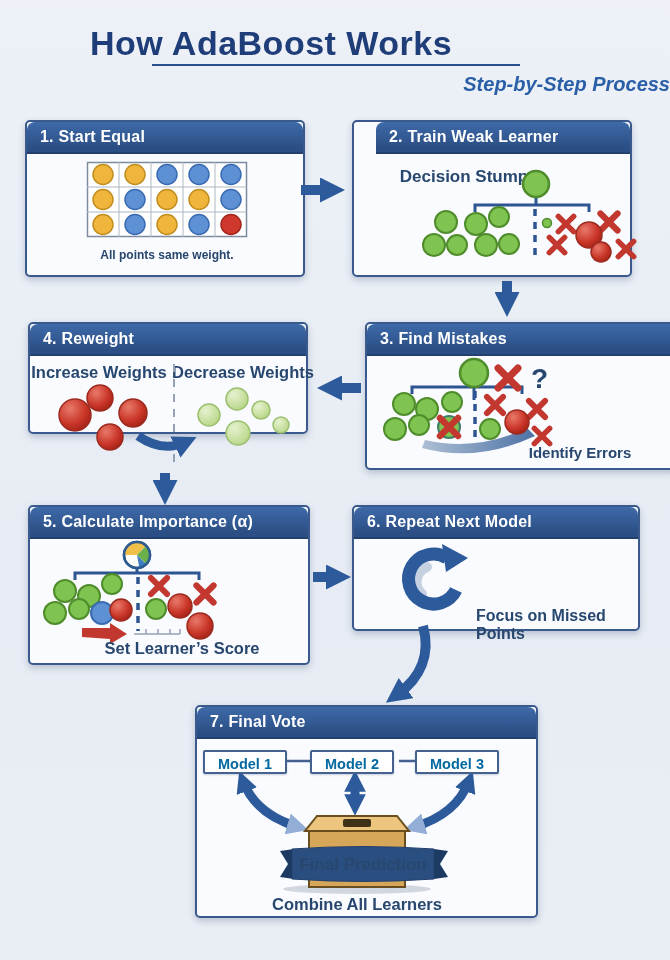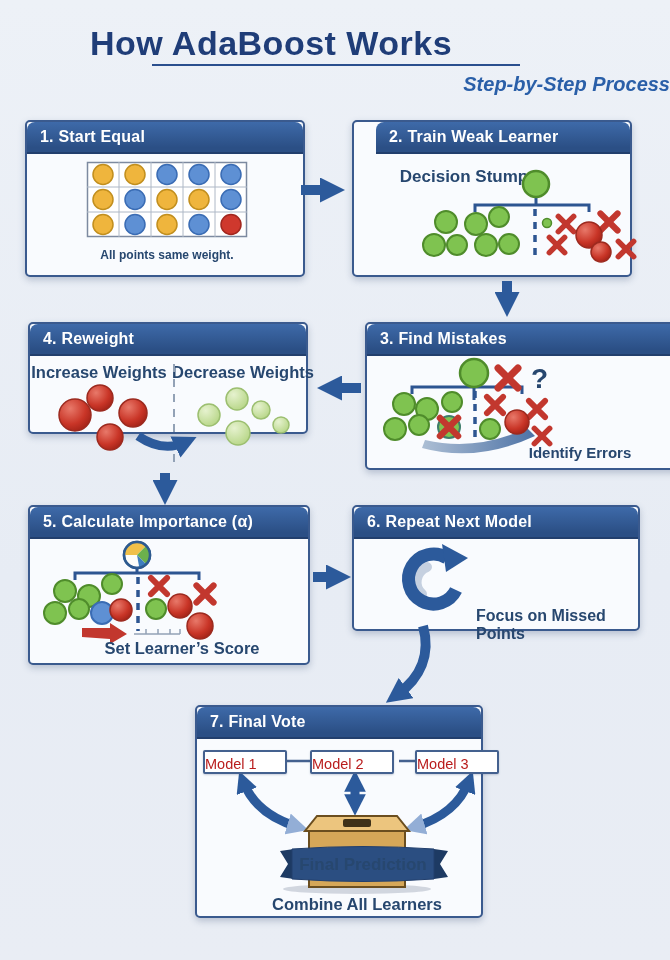--- a/index.html
+++ b/index.html
@@ -15,22 +15,22 @@
         box-shadow:0 3px 7px rgba(55,75,115,.28);box-sizing:border-box;}
   .card-header{height:30px;background:linear-gradient(180deg,#3e6aa9 0%,#2b4f85 85%);
         border-radius:8px 8px 0 0;color:#ffffff;font-weight:bold;font-size:16px;
         line-height:30px;padding-left:13px;letter-spacing:.2px;
         border-bottom:2px solid #223f6d;}
   .card-body{position:relative;width:100%;}
   .abs{position:absolute;}
   svg{display:block;overflow:visible;}
   svg text{font-family:"Liberation Sans",sans-serif;font-weight:bold;fill:#27476f;}
   .model-box{position:absolute;width:84px;height:24px;background:#ffffff;border:2px solid #44618f;
-        border-radius:2px;line-height:24px;font-size:14.5px;font-weight:normal;
-        color:#b91c1c;box-sizing:border-box;box-shadow:0 1px 2px rgba(60,80,120,.25);}
+        border-radius:2px;text-align:center;line-height:24px;font-size:14.5px;font-weight:bold;
+        color:#0369a1;box-sizing:border-box;box-shadow:0 1px 2px rgba(60,80,120,.25);}
   .overlay{position:absolute;inset:0;pointer-events:none;}
 </style>
 </head>
 <body>
 
 <div class="page">
 
   <div class="title">How AdaBoost Works</div>
   <div class="title-rule"></div>
   <div class="subtitle">Step-by-Step Process</div>
@@ -223,21 +223,21 @@
       <svg class="abs" style="left:40px;top:3px;" width="80" height="78">
         <path d="M28,52 A16,16 0 0 1 33,25" stroke="#c5d0e0" stroke-width="10" fill="none" stroke-linecap="round"></path>
         <path d="M53,16 A25,25 0 1 0 62,48" stroke="#2c5a9b" stroke-width="13" fill="none"></path>
         <path d="M48,2 L74,16 L52,30 Z" fill="#2c5a9b"></path>
       </svg>
       <div class="abs" style="left:122px;top:12px;width:166px;height:83px;display:flex;align-items:center;
            font-size:16px;font-weight:bold;color:#27476f;margin-top:32px;">Focus on Missed Points</div>
     </div>
   </section>
 
-  <section class="card" style="left:195px;top:705px;width:288px;height:213px;">
+  <section class="card" style="left:195px;top:705px;width:343px;height:213px;">
     <div class="card-header">7. Final Vote</div>
     <div class="card-body" style="height:179px;">
       <svg class="abs" style="left:0;top:0;" width="318" height="179">
         <defs>
           <marker id="mN7" viewBox="0 0 10 10" refX="5" refY="5" markerWidth="2.4" markerHeight="2.4" orient="auto-start-reverse">
             <path d="M0,0 L10,5 L0,10 Z" fill="#2c5a9b"></path>
             </marker>
           <marker id="mL7" viewBox="0 0 10 10" refX="5" refY="5" markerWidth="2.4" markerHeight="2.4" orient="auto">
             <path d="M0,0 L10,5 L0,10 Z" fill="#93aed6"></path>
             </marker>

